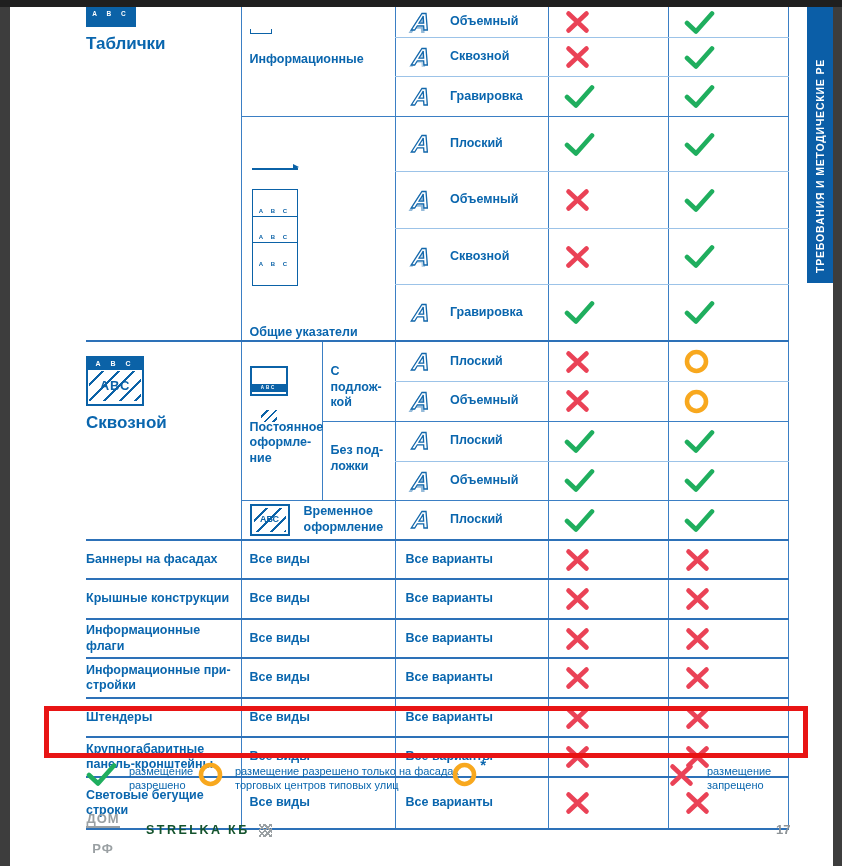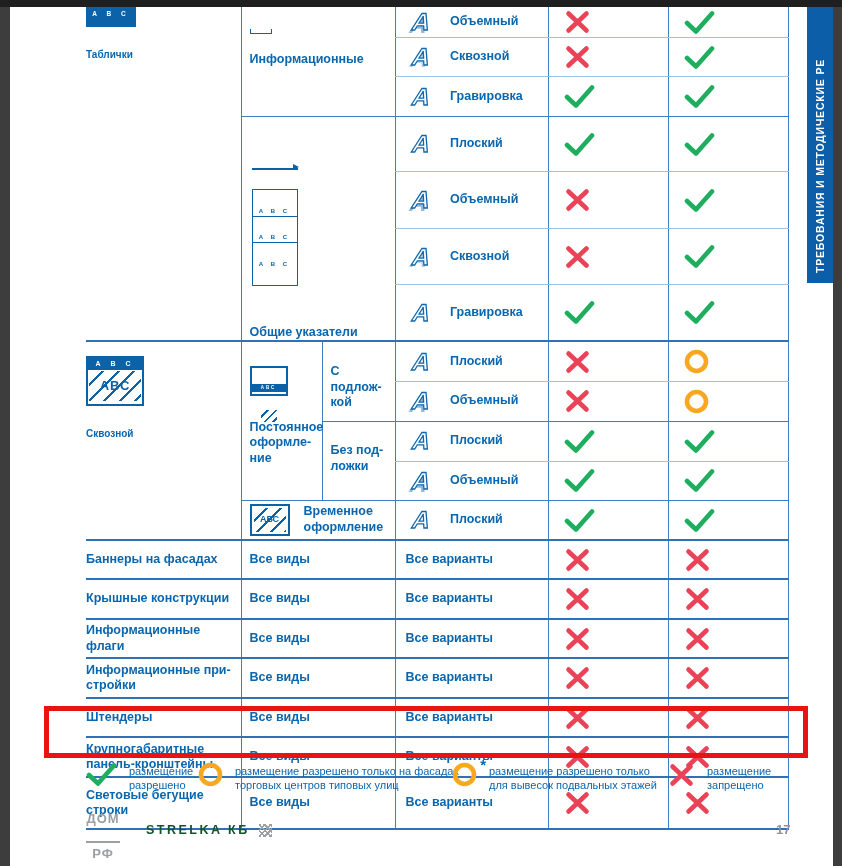--- a/index.html
+++ b/index.html
@@ -37,21 +37,21 @@
   .a-icon { display:inline-block; vertical-align:middle; margin-right:11px; width:30px; text-align:center;
             font-style:italic; font-weight:800; font-size:24px; color:#fdfeff;
             -webkit-text-stroke:1.3px #1267ab; transform:skewX(-5deg); }
   .a-volume  { text-shadow:-2.5px 2.5px 0 rgba(18,103,171,.45); }
   .a-through { text-shadow:-2px 2px 0 rgba(18,103,171,.30); }
   .t-label { vertical-align:middle; }
 
   
   .plate-icon { width:50px; height:20px; background:#0b62a7; color:#fff; font-weight:700; font-size:6.5px;
                 letter-spacing:4px; text-align:center; padding-top:3px; overflow:hidden; }
-  .cat-label { display:block; margin-top:22px; font-size:10px; }
+  .cat-label { display:block; margin-top:6px; font-size:17px; }
 
   .pointers-icon { width:48px; margin:14px 0 7px 2px; }
   .pi-arrow { position:relative; width:46px; border-top:2.5px solid #0b62a7; margin-bottom:3px; }
   .pi-arrow::after { content:''; position:absolute; right:-1px; top:-6px; border-left:6px solid #0b62a7;
                      border-top:3.5px solid transparent; border-bottom:3.5px solid transparent; }
   .pi-rows { border:1.5px solid #0b62a7; width:46px; }
   .pi-row { height:11px; border-bottom:1.5px solid #0b62a7; font-size:6px; line-height:11px; letter-spacing:3px;
             text-align:center; color:#0b62a7; font-weight:700; }
   .pi-row:last-child { border-bottom:none; }
 
@@ -84,21 +84,21 @@
   
   .lg-item { position:absolute; display:flex; align-items:flex-start; gap:12px; z-index:3; }
   .lg-tx { font-weight:400; font-size:11px; line-height:14px; color:#0a66ae; white-space:pre-line; padding-top:2px; }
   .lg-ic svg { display:block; }
   .mark-wrap { position:relative; display:inline-block; }
   .legend-star { position:absolute; right:-9px; top:-6px; color:#0a66ae; font-weight:800; font-size:15px; }
 
   
   .domrf-logo { position:absolute; left:86px; top:812px; color:#9aa0a3; font-weight:800; font-size:13px;
                 letter-spacing:1px; line-height:13px; width:34px; text-align:center; }
-  .domrf-logo .l2 { border-top:2px solid #9aa0a3; margin-top:16px; padding-top:4px; }
+  .domrf-logo .l2 { border-top:2px solid #9aa0a3; margin-top:1px; padding-top:14px; }
   .footer-brand { position:absolute; left:146px; top:823px; display:flex; align-items:center; gap:9px;
                   color:#14532d; font-weight:700; font-size:12.5px; letter-spacing:2.5px; }
   .hatch-sq { width:13px; height:13px;
               background:repeating-linear-gradient(135deg,#9aa0a3 0 1.5px,transparent 1.5px 4px),
                          repeating-linear-gradient(45deg,#9aa0a3 0 1.5px,transparent 1.5px 4px); }
   .footer-page { position:absolute; left:776px; top:822px; color:#8e9498; font-weight:700; font-size:13px; }
 </style>
 </head>
 <body>
 
@@ -490,22 +490,20 @@
           <circle cx="12.5" cy="12.5" r="9.5" fill="none" stroke="#f8a81e" stroke-width="4.6"></circle>
         </svg>
       </span>
     <span class="lg-tx">размещение разрешено только на фасадах
 торговых центров типовых улиц</span>
   </div>
   <div class="lg-item" style="left:452px; top:762px;">
     <span class="lg-ic"><span class="mark-wrap"><svg width="25" height="25" viewBox="0 0 25 25">
             <circle cx="12.5" cy="12.5" r="9.5" fill="none" stroke="#f8a81e" stroke-width="4.6"></circle>
           </svg><span class="legend-star">*</span></span></span>
-    <span class="lg-tx">размещение разрешено только
-для вывесок подвальных этажей</span>
   </div>
   <div class="lg-item" style="left:668px; top:762px;">
     <span class="lg-ic">
         <svg width="27" height="26" viewBox="0 0 27 26">
           <path d="M4.5 4.5 L22.5 21.5 M22.5 4.5 L4.5 21.5" fill="none" stroke="#ea4256" stroke-width="4.6" stroke-linecap="round"></path>
         </svg>
       </span>
     <span class="lg-tx">размещение
 запрещено</span>
   </div>

